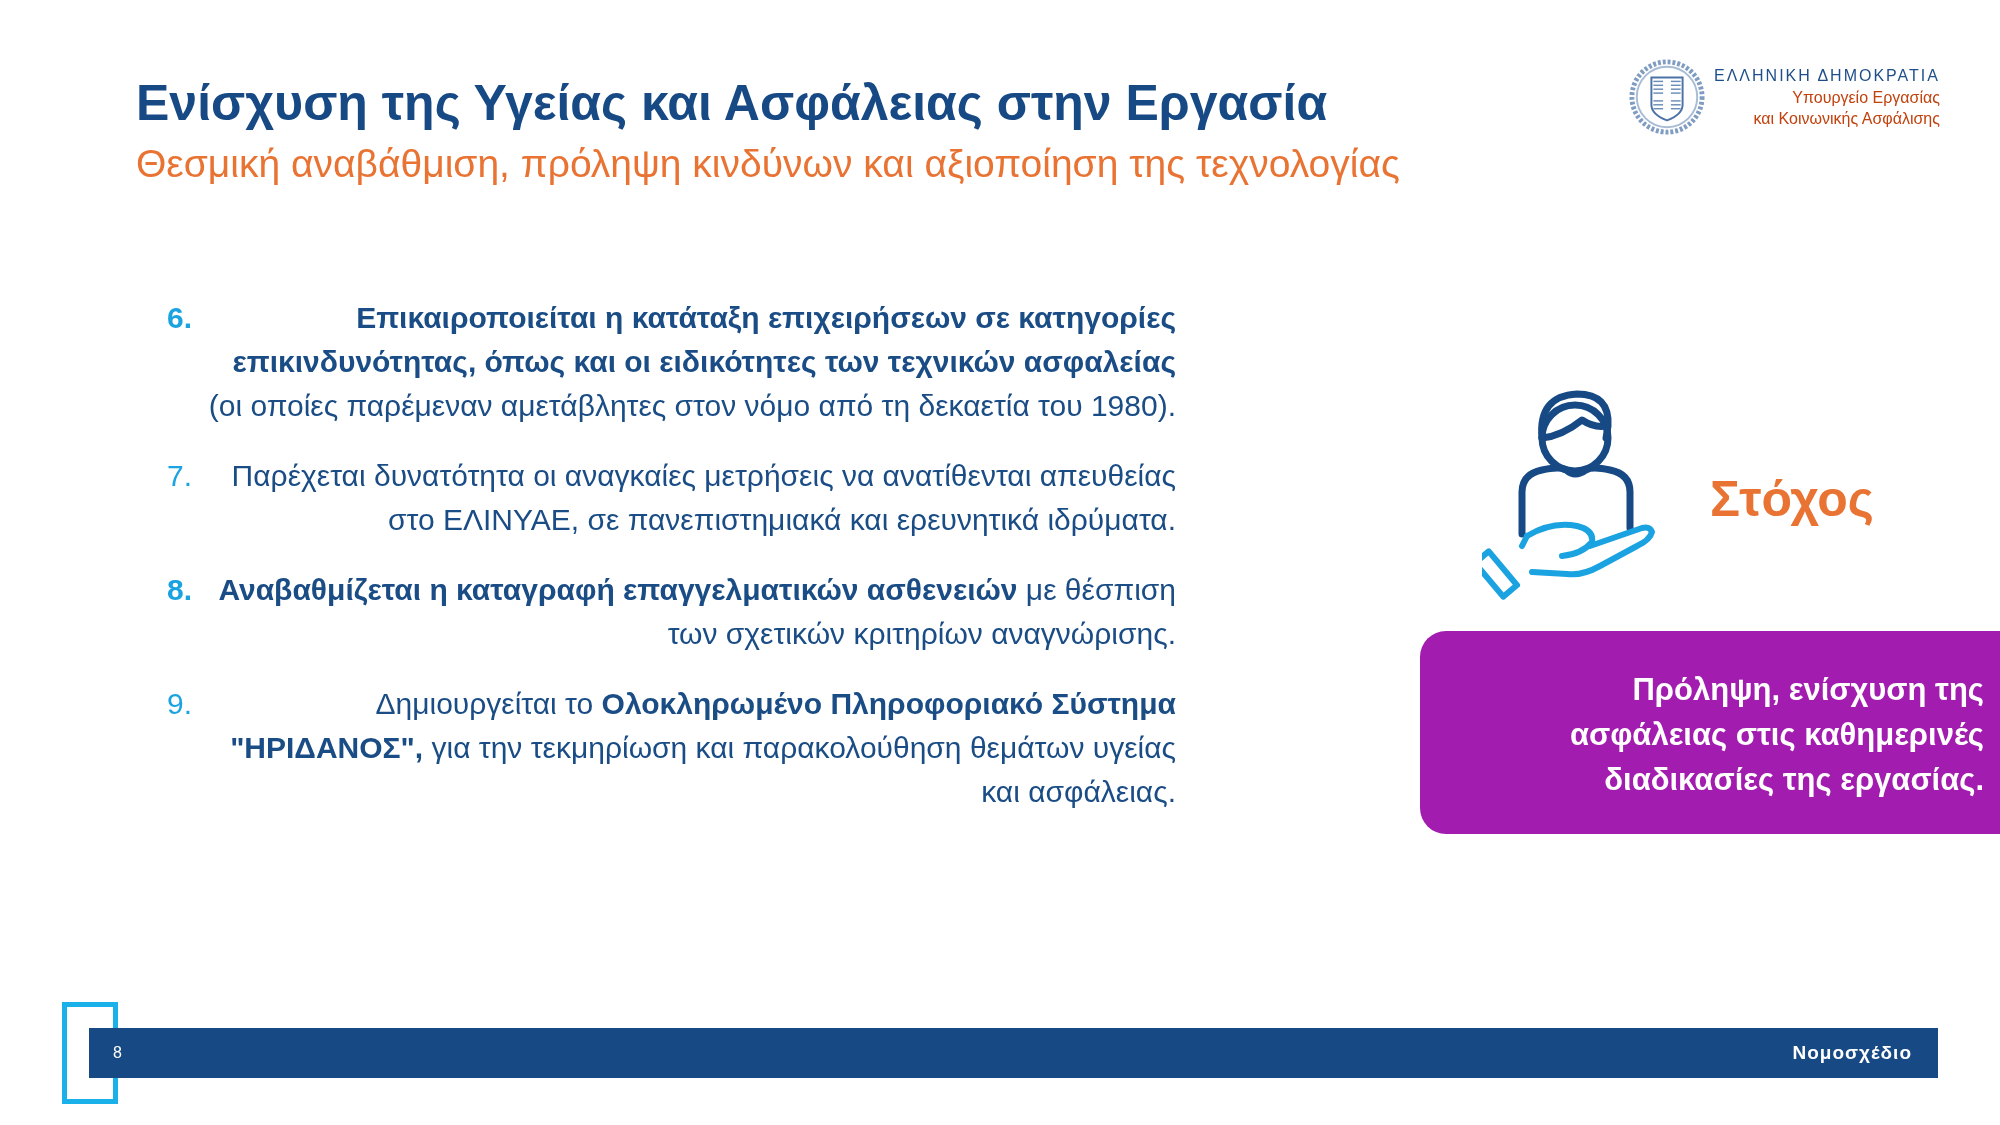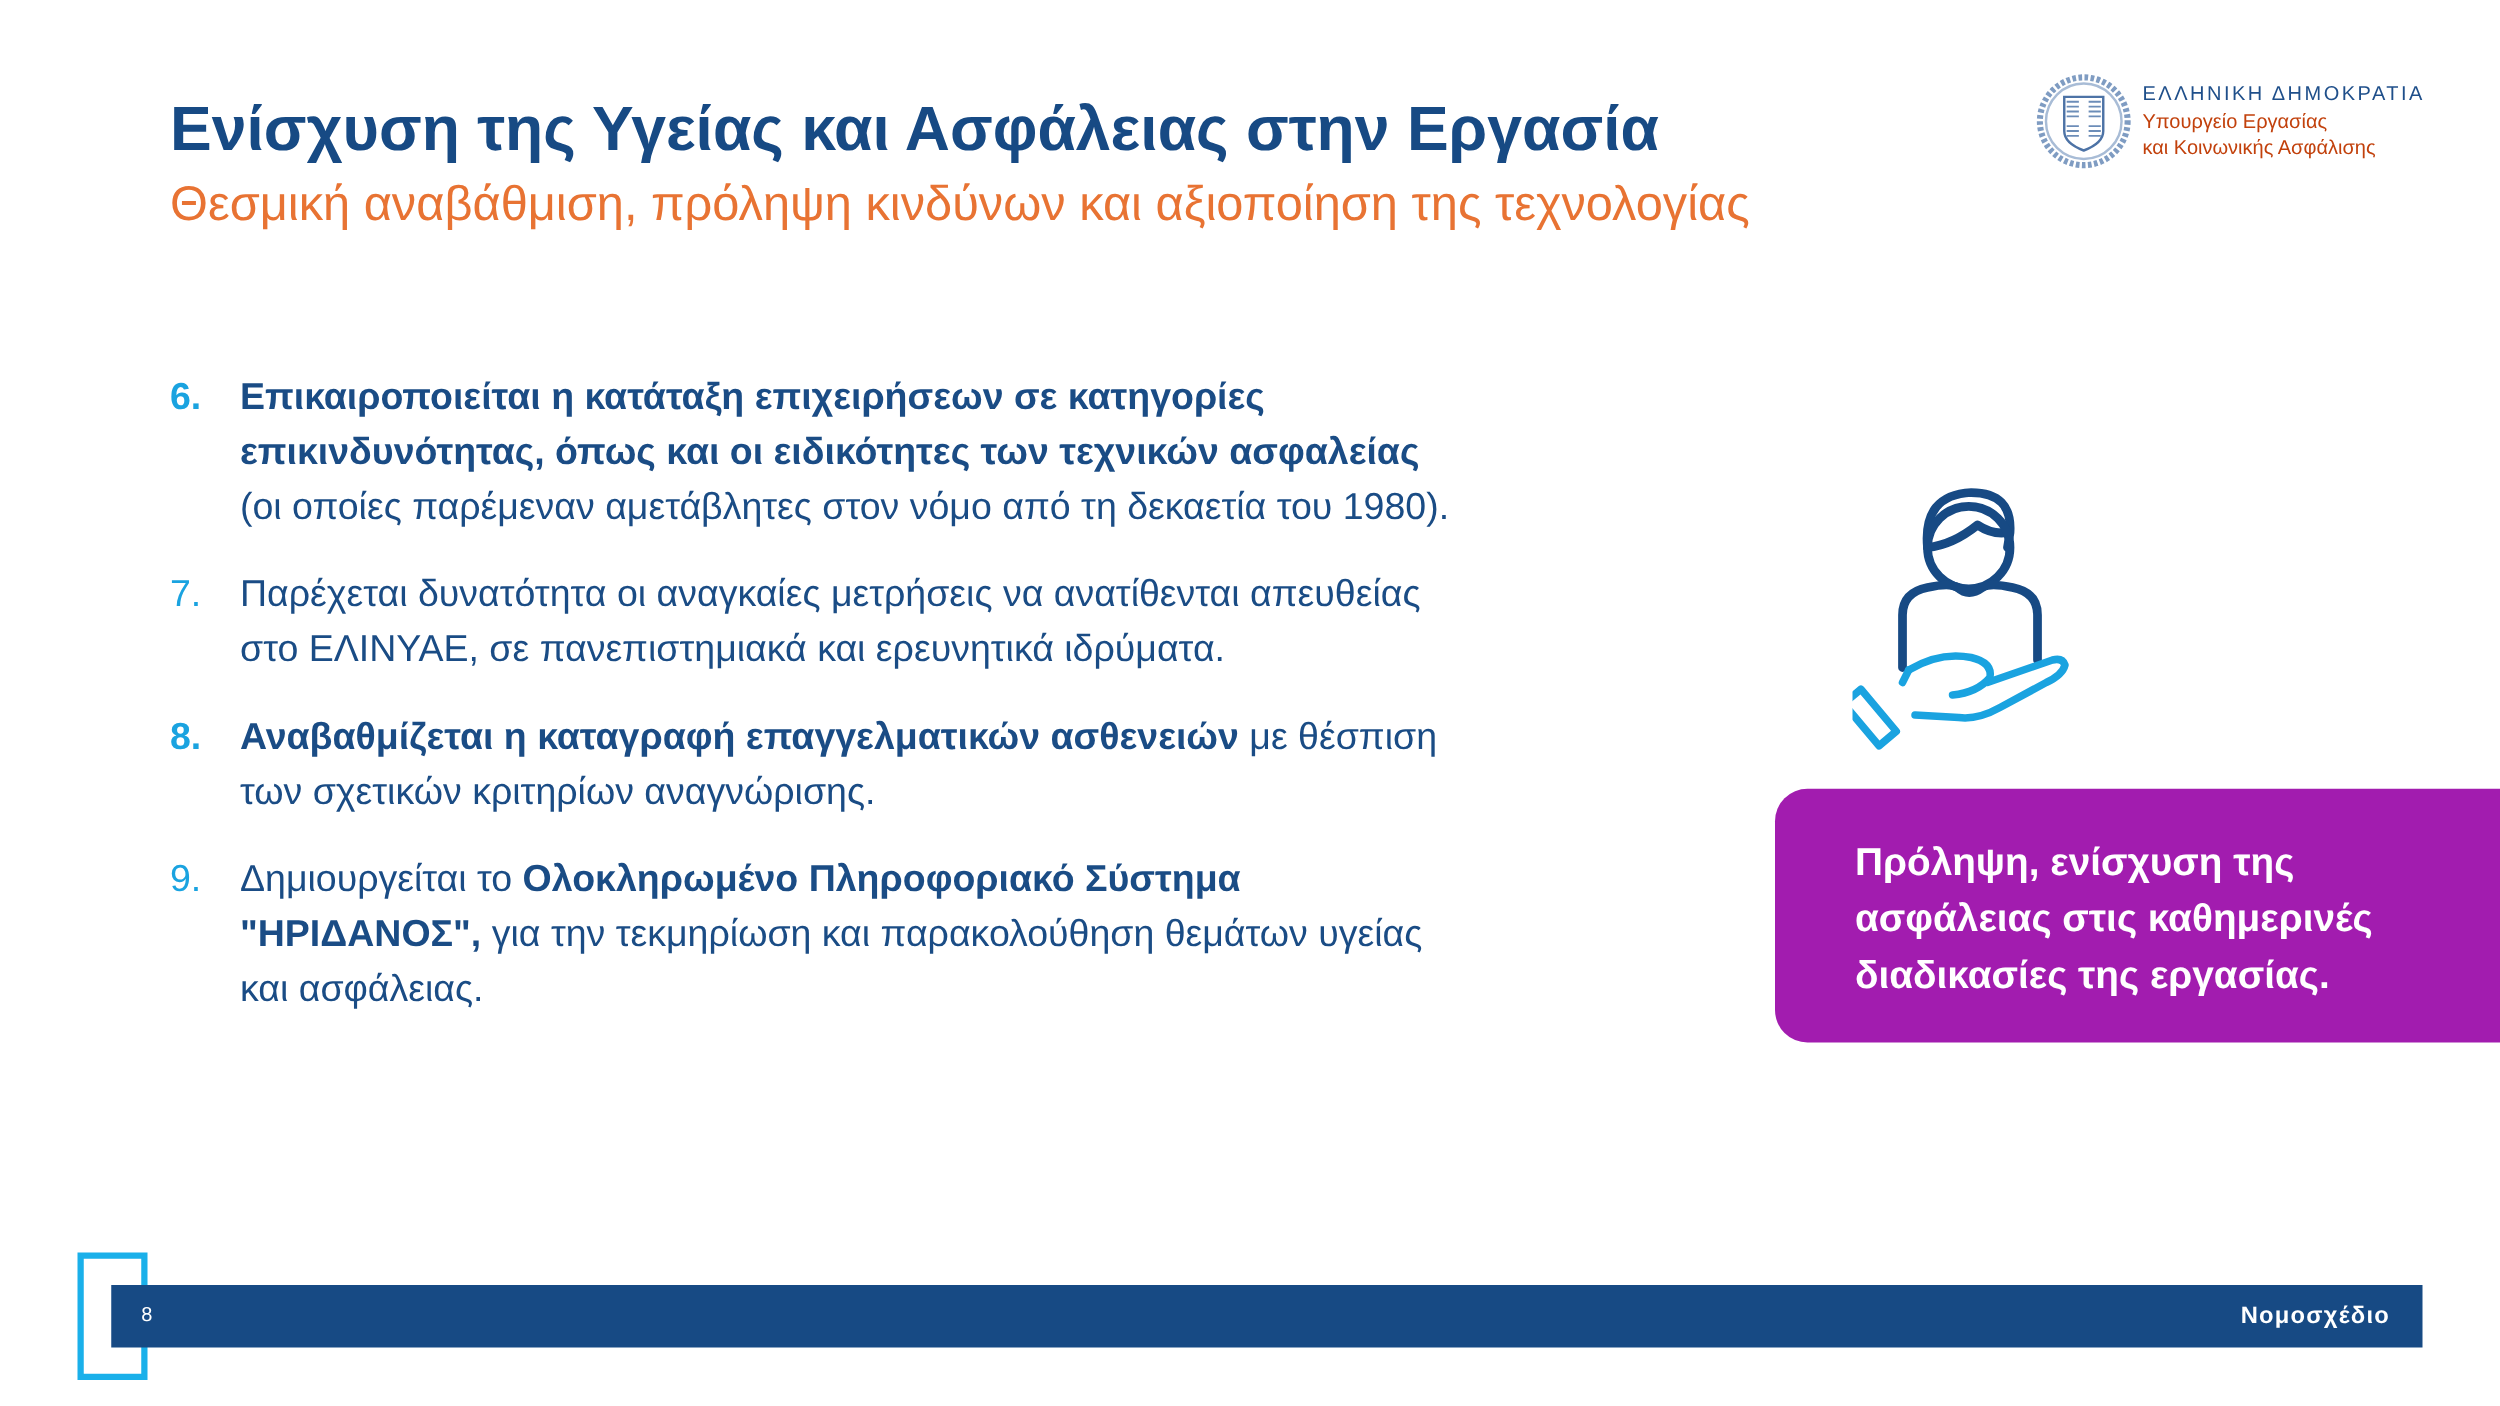--- a/index.html
+++ b/index.html
@@ -2,21 +2,21 @@
 <html><head>
 <meta charset="utf-8">
 <style>
   html, body {
     margin: 0; padding: 0;
     width: 2000px; height: 1125px;
     background: #ffffff;
     overflow: hidden;
     font-family: "Liberation Sans", sans-serif;
   }
-  .slide { position: relative; width: 2000px; height: 1125px; background: #fff; }
+  .slide { position: relative; width: 2000px; height: 1125px; background: #fff; text-align: right; }
 
   .title {
     position: absolute; left: 136px; top: 74px;
     font-size: 50px; font-weight: bold; color: #174A84;
     letter-spacing: 0px; white-space: nowrap;
   }
   .subtitle {
     position: absolute; left: 136px; top: 142px;
     font-size: 39px; color: #E87333; white-space: nowrap;
   }
@@ -134,20 +134,21 @@
       <path d="M40 148 V106 Q40 88 60 84 Q78 80 84 84 Q93 92 104 84 Q110 80 128 84 Q148 88 148 106 V142"></path>
     </g>
     <g fill="none" stroke="#1AA3E0" stroke-width="6" stroke-linecap="round" stroke-linejoin="round">
       <path d="M45 150 Q70 135 95 140 Q112 144 110 156 Q100 168 80 170"></path>
       <path d="M108 160 L160 142 Q168 140 170 146 Q168 154 155 160 L118 180 Q100 190 85 188 L50 186"></path>
       <path d="M45 150 L40 160"></path>
       <rect x="5" y="166" width="18" height="44" transform="rotate(-40 14 188)"></rect>
     </g>
   </svg>
 
+  <div class="goal-label">Στόχος</div>
 
   <div class="goal-box">
     <div class="goal-text">Πρόληψη, ενίσχυση της ασφάλειας στις καθημερινές διαδικασίες της εργασίας.</div>
   </div>
 
   <div class="bracket"></div>
   <div class="footer-bar">
     <span class="page">8</span>
     <span class="doctype">Νομοσχέδιο</span>
   </div>

